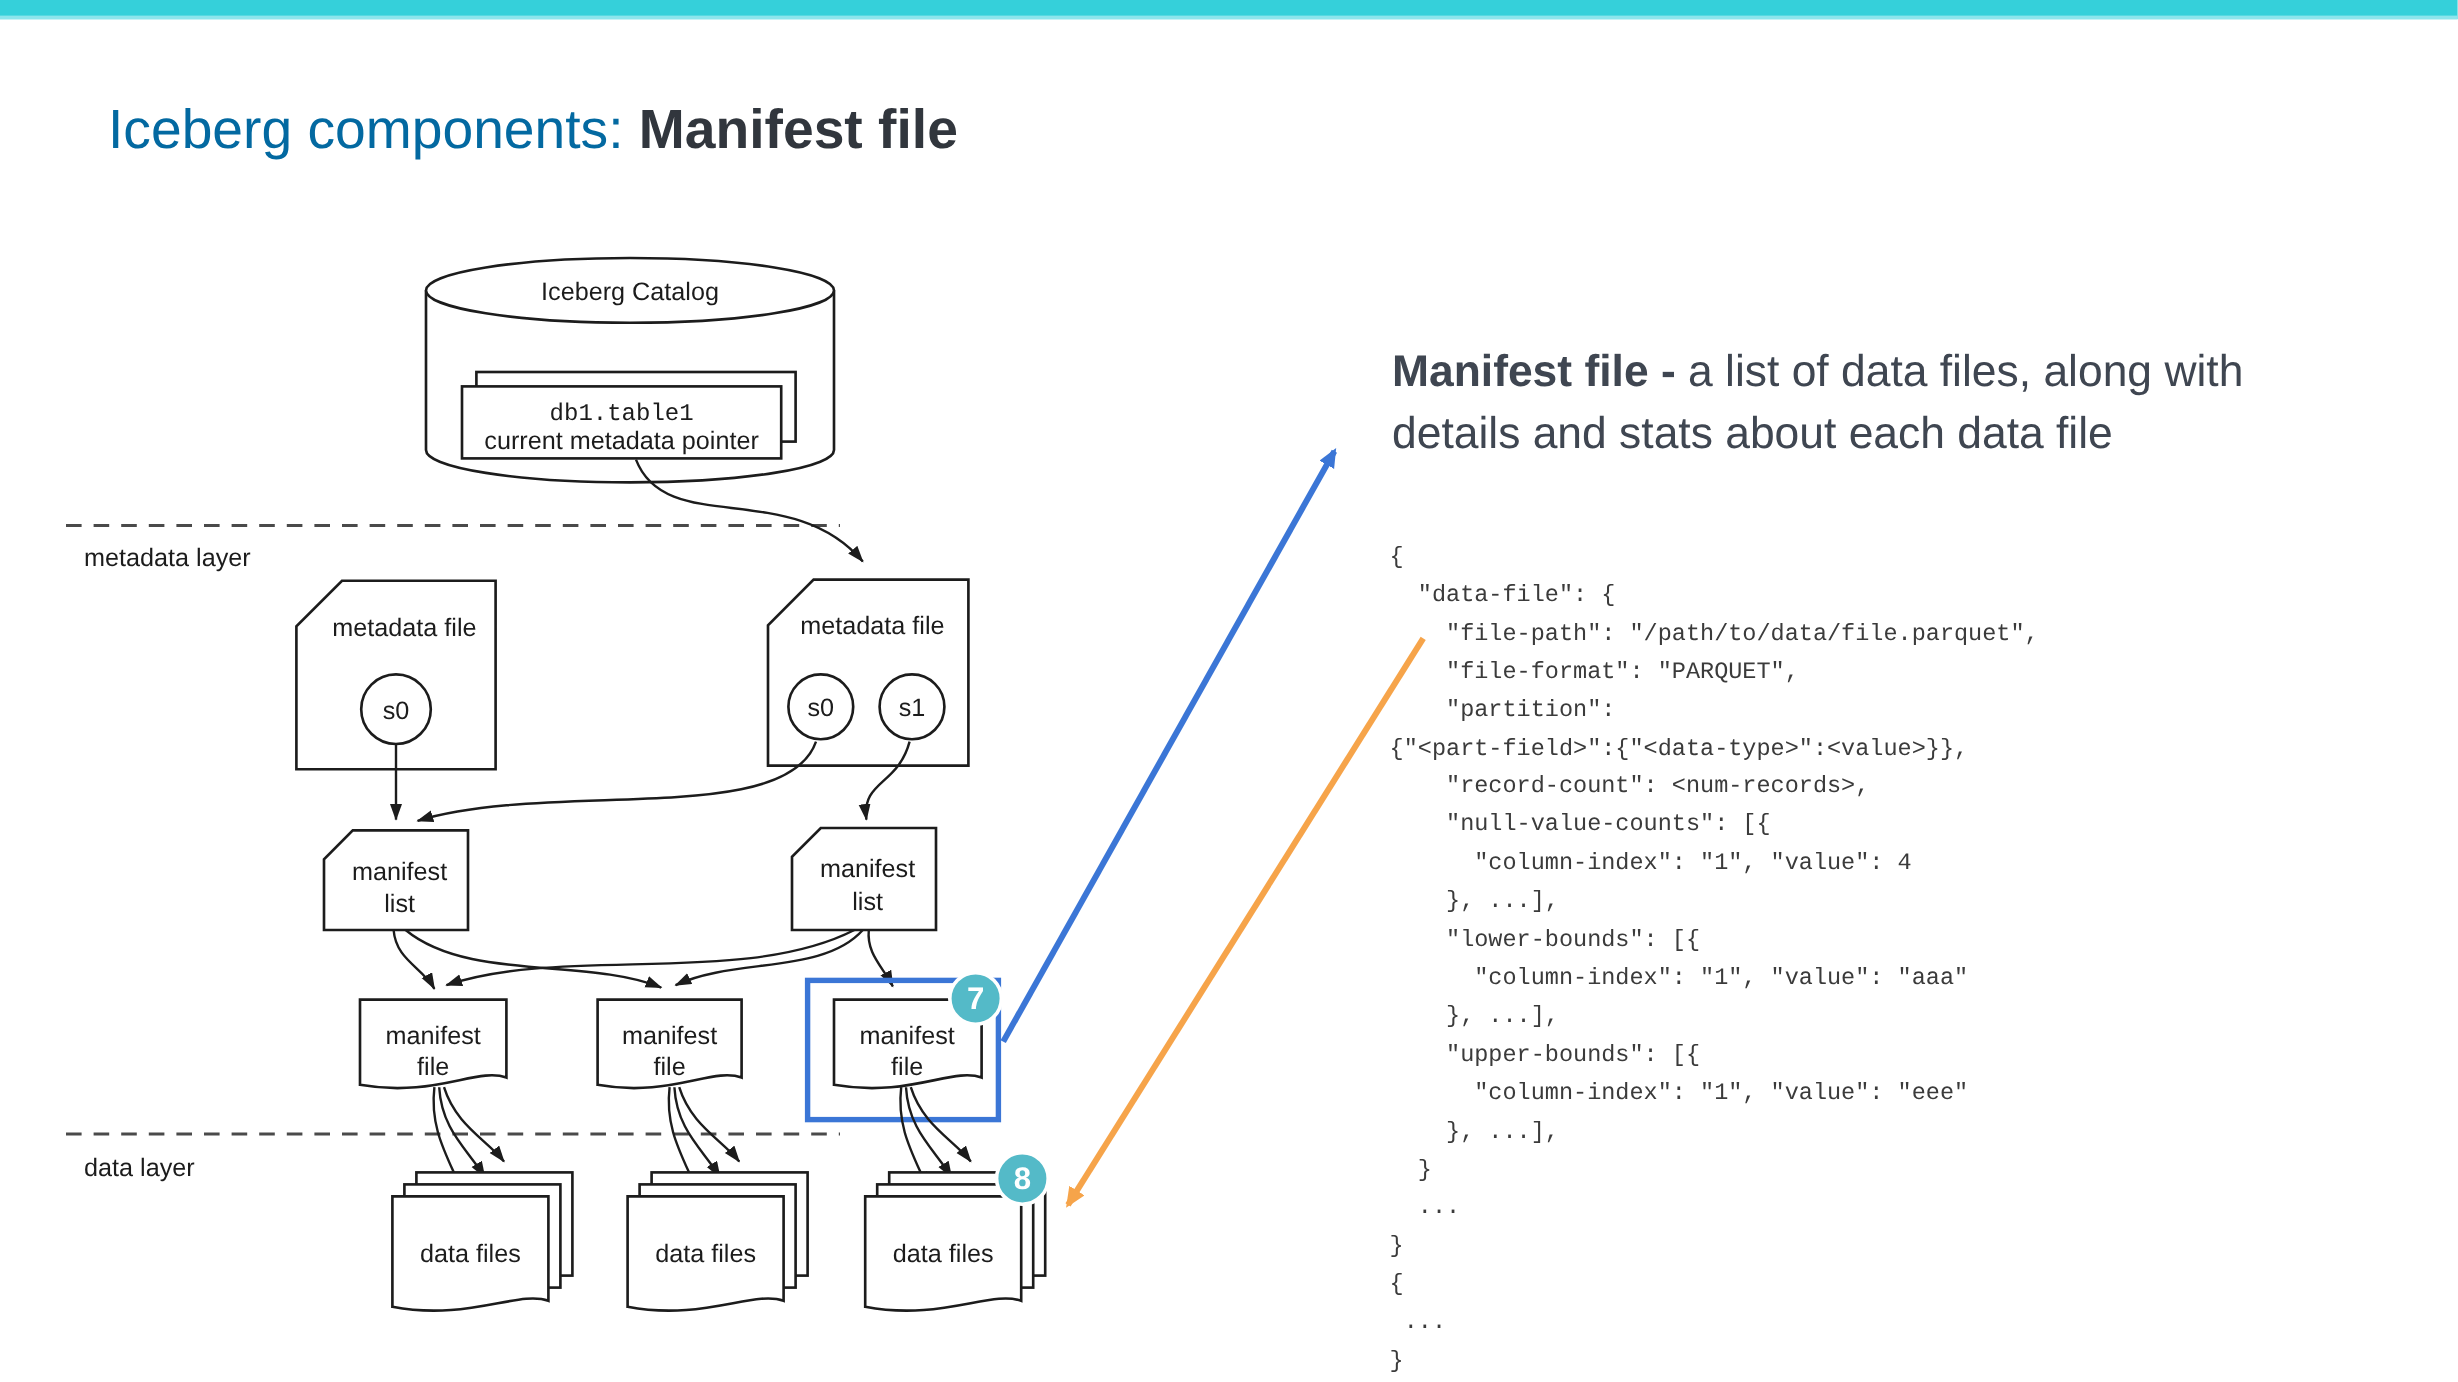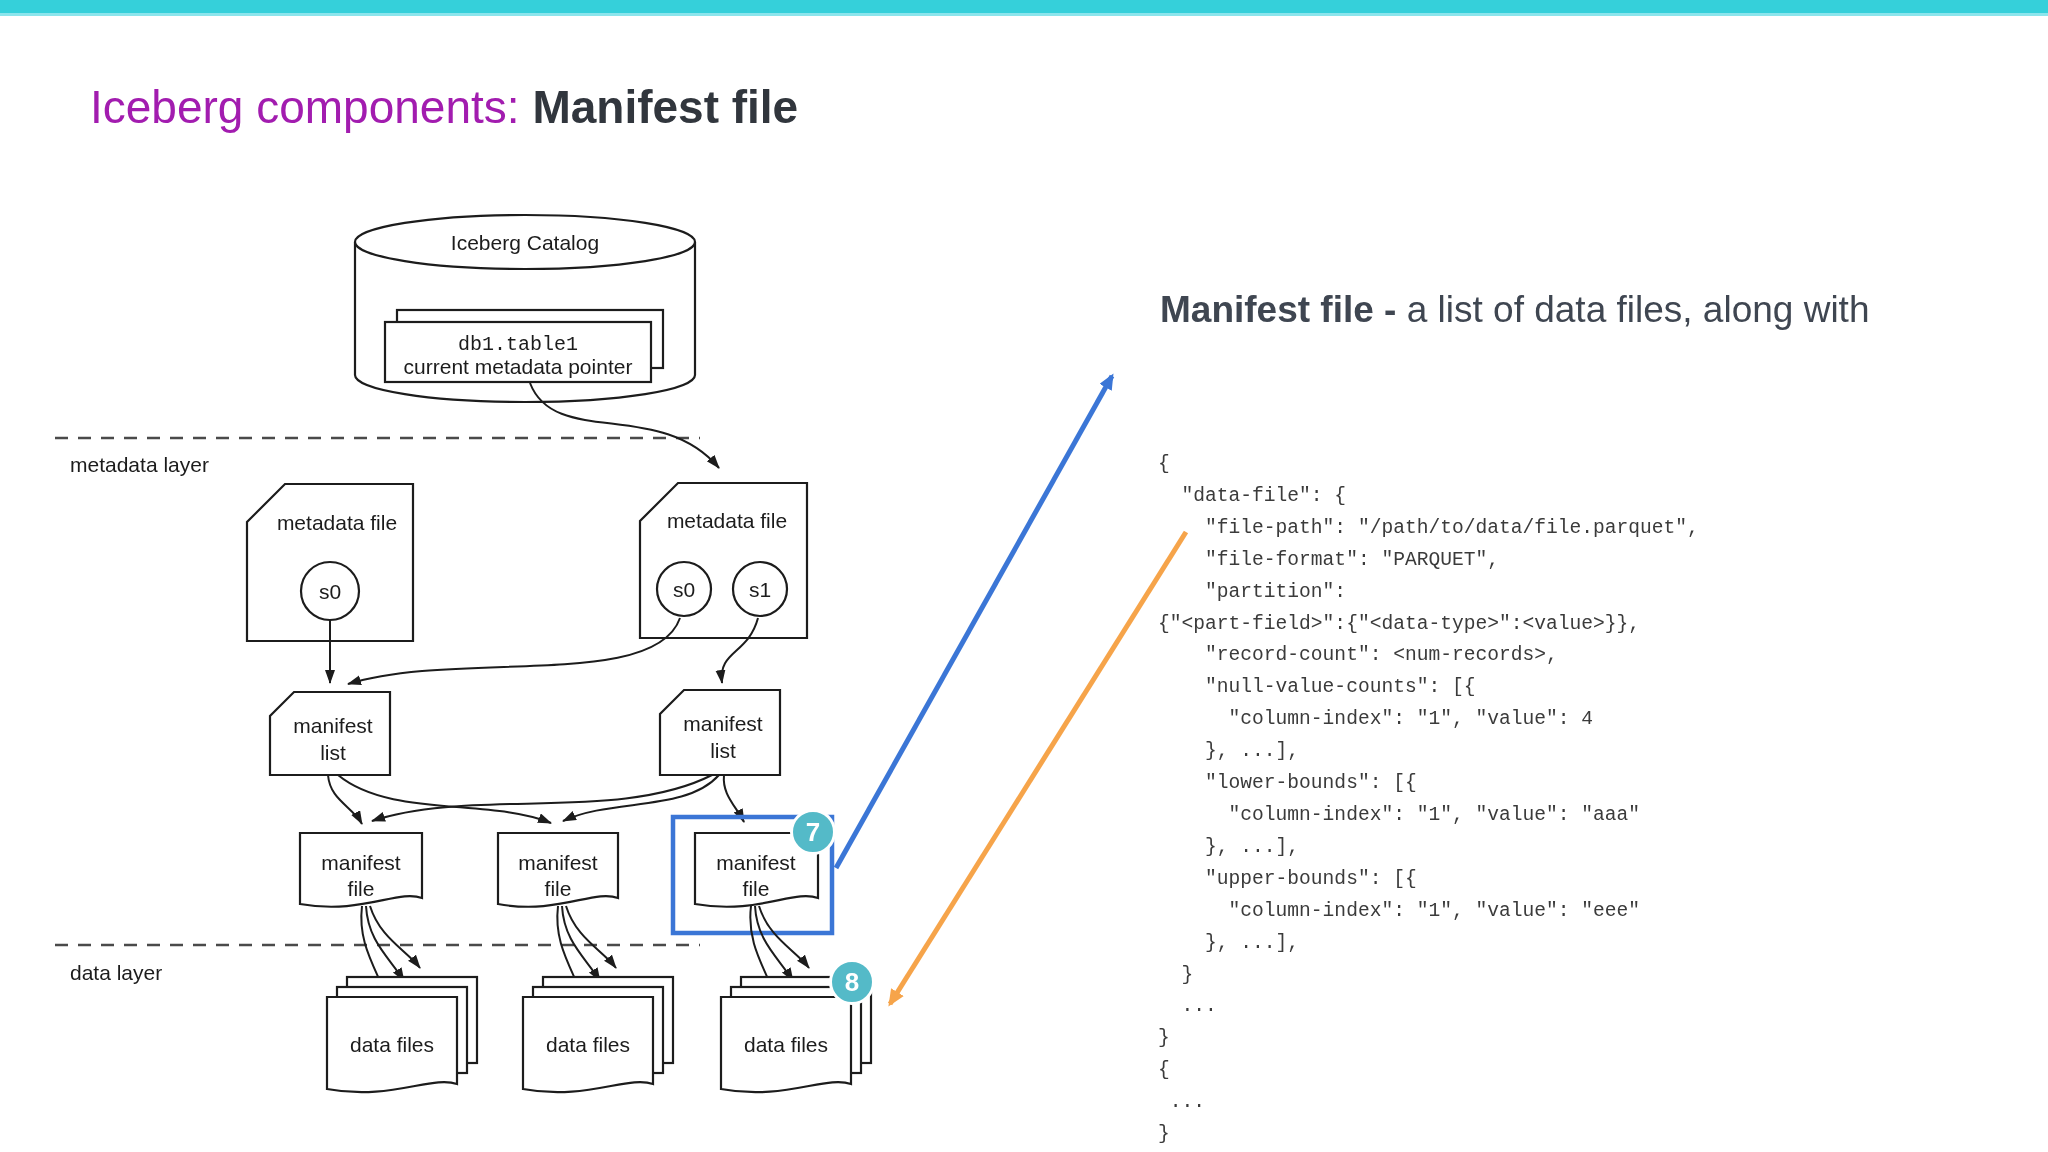--- a/index.html
+++ b/index.html
@@ -1,19 +1,19 @@
 <!DOCTYPE html>
 <html><head>
 <meta charset="utf-8">
 <style>
   html,body{margin:0;padding:0;background:#ffffff;}
   body{width:2048px;height:1152px;position:relative;overflow:hidden;font-family:"Liberation Sans",sans-serif;}
   .topbar{position:absolute;left:0;top:0;width:2048px;height:13px;background:#35d0da;border-bottom:3px solid #8ce5ec;}
   .slide-title{position:absolute;left:90px;top:80px;font-size:46px;color:#3d434b;white-space:nowrap;}
-  .slide-title .t-reg{font-weight:300;color:#a21caf;}
+  .slide-title .t-reg{font-weight:300;color:#0369a1;}
   .slide-title .t-bold{font-weight:700;color:#31363d;margin-top:48px;}
   .heading{position:absolute;left:1160px;top:284px;width:820px;font-size:37px;line-height:51px;color:#3f4651;}
   .heading .h-bold{font-weight:700;}
   .code{position:absolute;left:1158px;top:449px;margin:0;font-family:"Liberation Mono",monospace;font-size:19.6px;line-height:31.9px;color:#3b3b3b;white-space:pre;}
   svg{position:absolute;left:0;top:0;}
   svg text{font-family:"Liberation Sans",sans-serif;fill:#1c1c1c;}
   .shape{fill:#ffffff;stroke:#1c1c1c;stroke-width:2.2;}
   .conn{fill:none;stroke:#1c1c1c;stroke-width:2;}
   .dashline{stroke:#4a4a4a;stroke-width:2.5;stroke-dasharray:13 10;}
   .lbl{font-size:21px;}
@@ -158,21 +158,21 @@
   <g>
     <circle cx="813" cy="832" r="21.5" fill="#54bac8" stroke="#ffffff" stroke-width="3"></circle>
     <text class="badge-num" x="813" y="841">7</text>
   </g>
   <g>
     <circle cx="852" cy="982" r="21.5" fill="#54bac8" stroke="#ffffff" stroke-width="3"></circle>
     <text class="badge-num" x="852" y="991">8</text>
   </g>
 </svg>
 
-<div class="heading"><span class="h-bold">Manifest file -</span><span> a list of data files, along with</span><br></div>
+<div class="heading"><span class="h-bold">Manifest file -</span><span> a list of data files, along with</span><br><span>details and stats about each data file</span></div>
 
 <pre class="code">{
   "data-file": {
     "file-path": "/path/to/data/file.parquet",
     "file-format": "PARQUET",
     "partition":
 {"&lt;part-field&gt;":{"&lt;data-type&gt;":&lt;value&gt;}},
     "record-count": &lt;num-records&gt;,
     "null-value-counts": [{
       "column-index": "1", "value": 4

